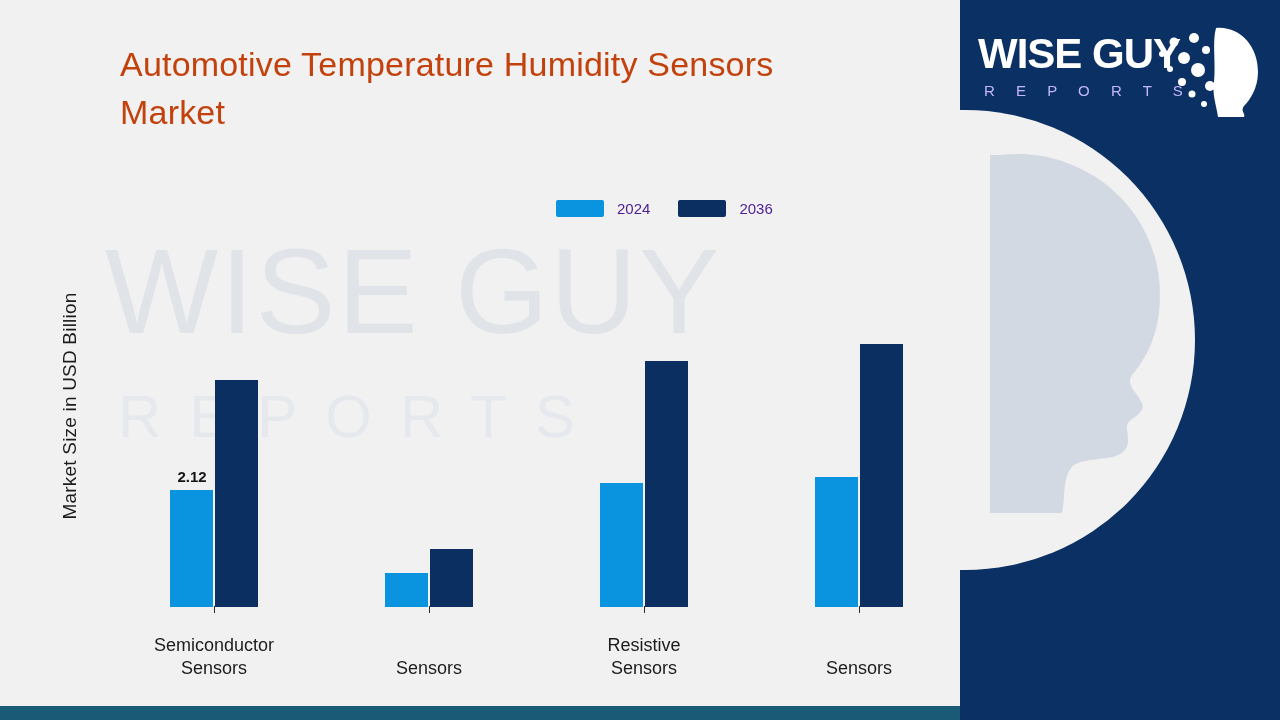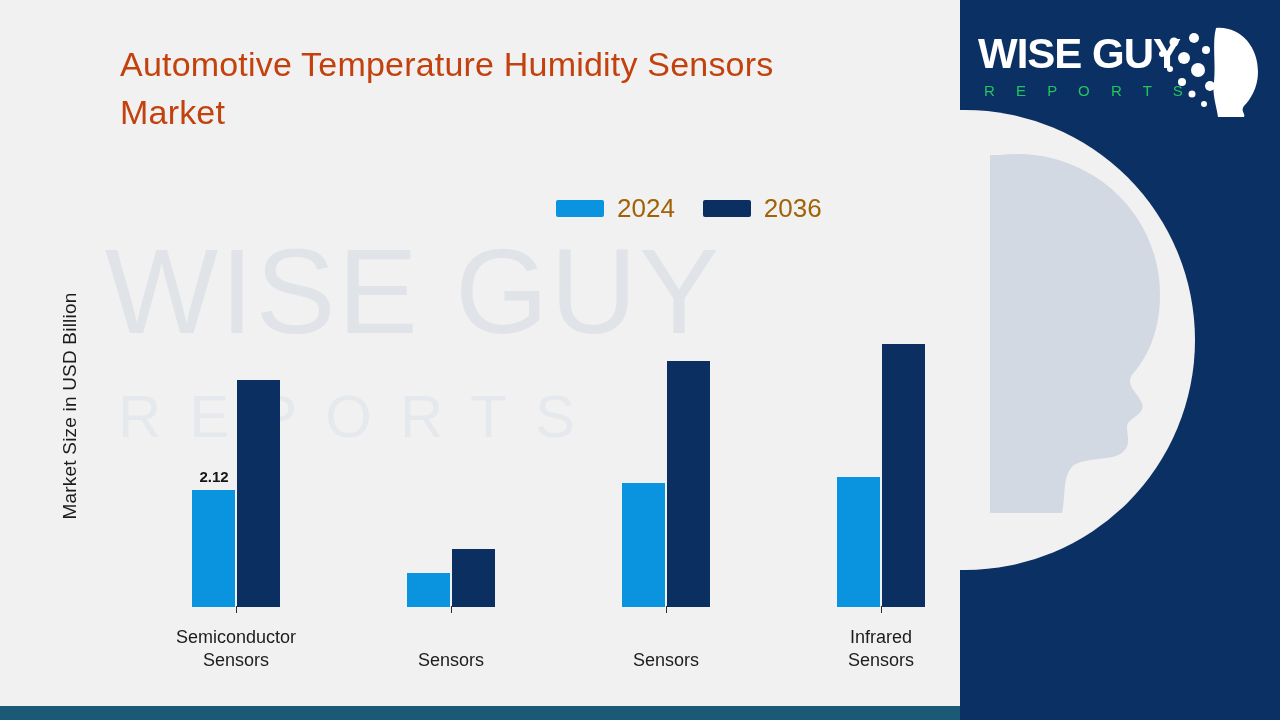--- a/index.html
+++ b/index.html
@@ -24,21 +24,21 @@
   }
   .panel-dots{position:absolute;left:-215px;top:150px;width:320px;height:380px;opacity:.55;}
   .logo-block{position:absolute;left:18px;top:24px;width:290px;height:96px;}
   .logo-wise{
     position:absolute;left:0;top:6px;
     color:#FFFFFF;font-size:42px;font-weight:700;letter-spacing:-1px;
     font-family:"Liberation Sans", sans-serif;white-space:nowrap;
   }
   .logo-reports{
     position:absolute;left:6px;top:58px;
-    color:#22c55e;font-size:15px;font-weight:400;letter-spacing:8.5px;
+    color:#c4b5fd;font-size:15px;font-weight:400;letter-spacing:8.5px;
     font-family:"Liberation Sans", sans-serif;white-space:nowrap;
   }
   .logo-face{position:absolute;right:4px;top:0;width:110px;height:96px;}
 
   
   .bottom-strip{
     position:absolute;left:0;bottom:0;width:960px;height:14px;background:#1A5A76;
   }
 
   
@@ -70,37 +70,37 @@
     transform:rotate(-90deg);transform-origin:center center;
     text-align:center;font-size:19px;color:#1C1C1C;
     font-family:"Liberation Sans", sans-serif;letter-spacing:.2px;
   }
   .legend{
     position:absolute;left:556px;top:193px;height:30px;
     display:flex;align-items:center;gap:28px;
   }
   .legend-item{display:flex;align-items:center;gap:13px;}
   .legend-swatch{width:48px;height:17px;border-radius:2px;}
-  .legend-text{font-size:26px;color:#a16207;font-family:"Liberation Sans", sans-serif;}
-
-  .plot{position:absolute;left:0;top:0;width:960px;height:720px;margin-left:22px;}
+  .legend-text{font-size:15px;color:#4c1d95;font-family:"Liberation Sans", sans-serif;}
+
+  .plot{position:absolute;left:0;top:0;width:960px;height:720px;}
   .group{position:absolute;bottom:113px;}
   .bar{position:absolute;bottom:0;width:43px;}
   .bar.s0{left:0;}
   .bar.s1{left:45px;}
   .bar-label{
     position:absolute;left:-6px;width:56px;text-align:center;
     font-size:15px;font-weight:700;color:#151515;
     font-family:"Liberation Sans", sans-serif;
   }
   .tick{
     position:absolute;bottom:107px;width:1px;height:7px;background:#2B2B2B;
   }
   .cat{
-    position:absolute;bottom:48px;width:180px;text-align:center;
+    position:absolute;bottom:40px;width:180px;text-align:center;
     font-size:18px;line-height:23px;color:#1C1C1C;
     font-family:"Liberation Sans", sans-serif;
   }
 </style>
 </head>
 <body>
 
 <div id="root">
 
   <div class="wm">
@@ -142,29 +142,29 @@
         <div class="tick" style="left: 429px;"></div>
         <div class="cat" style="left: 339px;">
           <div>Sensors</div>
         </div>
         <div class="group" style="left: 600px;">
           <div class="bar s0" title="2024: 2.26" style="height: 124px; background: rgb(10, 147, 222);"></div>
           <div class="bar s1" title="2032: 4.48" style="height: 246px; background: rgb(12, 47, 97);"></div>
         </div>
         <div class="tick" style="left: 644px;"></div>
         <div class="cat" style="left: 554px;">
+          <div>Resistive</div>
           <div>Sensors</div>
         </div>
         <div class="group" style="left: 815px;">
           <div class="bar s0" title="2024: 2.37" style="height: 130px; background: rgb(10, 147, 222);"></div>
           <div class="bar s1" title="2032: 4.79" style="height: 263px; background: rgb(12, 47, 97);"></div>
         </div>
         <div class="tick" style="left: 859px;"></div>
         <div class="cat" style="left: 769px;">
-          <div>Infrared</div>
           <div>Sensors</div>
         </div>
       </div>
   </div>
 
   <div class="right-panel">
     <svg class="panel-dots" viewBox="0 0 320 380">
       <g fill="#C9D0DC" opacity="0.85">
         <circle cx="40" cy="40" r="16"></circle>
           <circle cx="90" cy="25" r="9"></circle>

